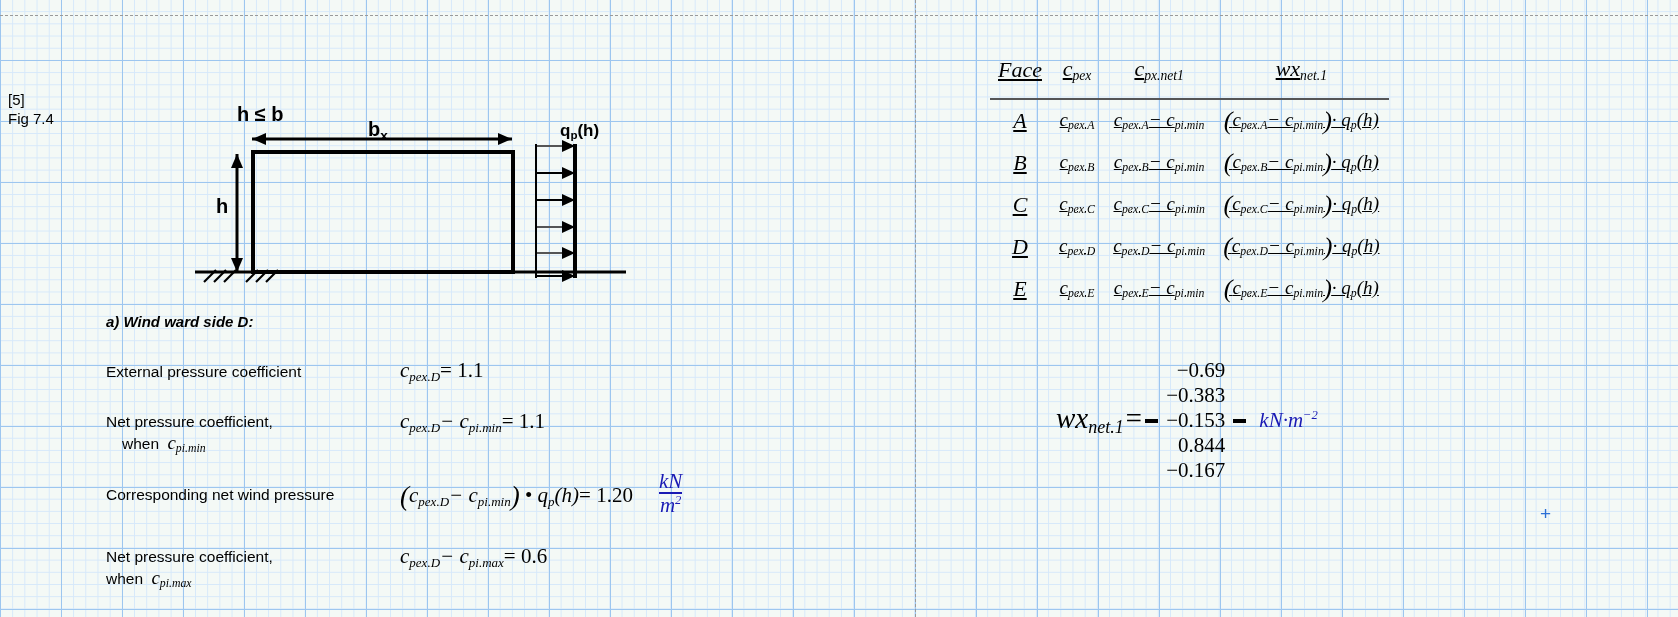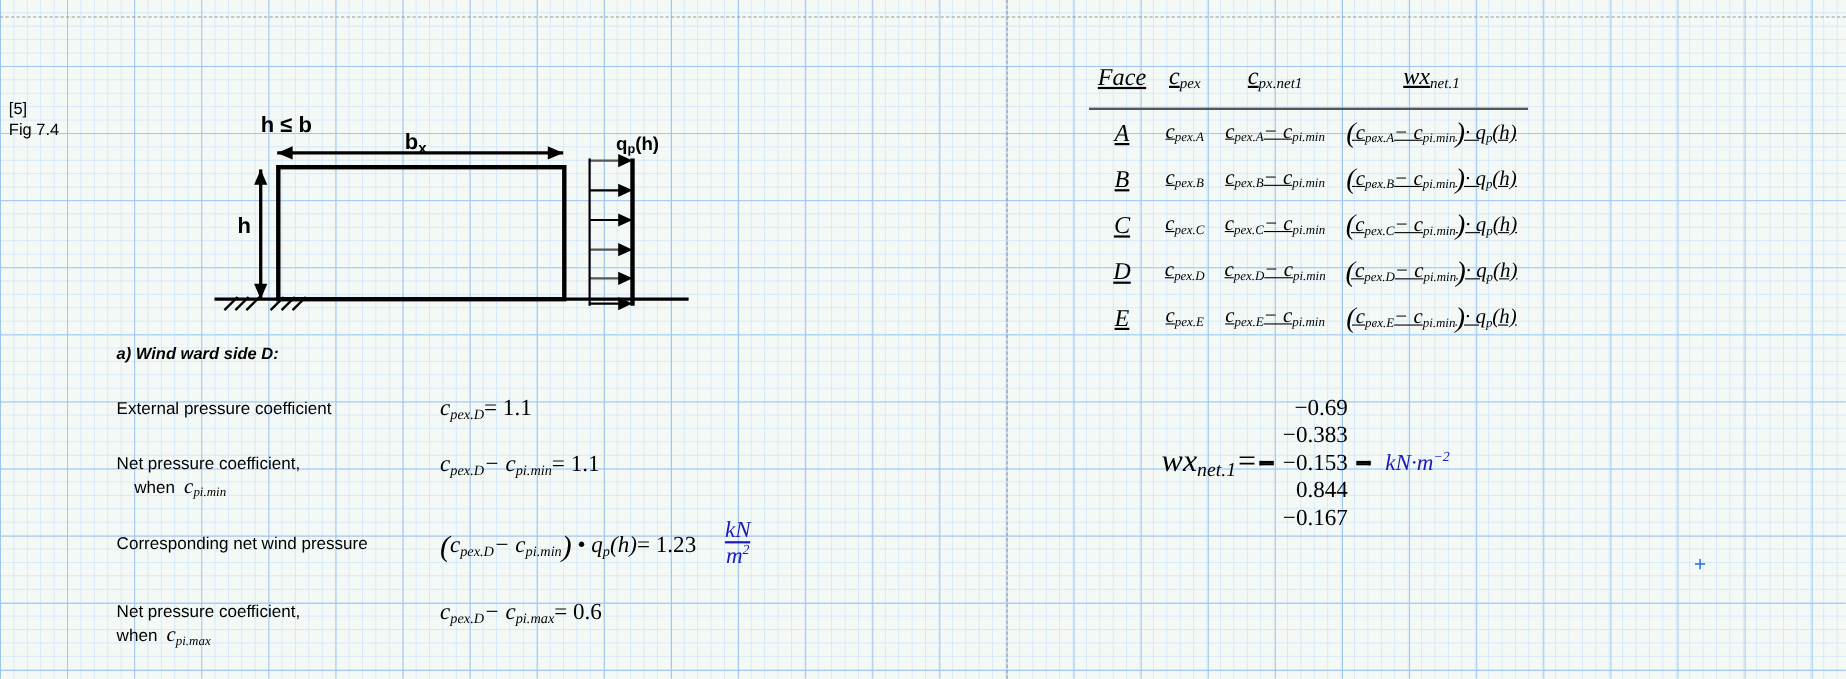--- a/index.html
+++ b/index.html
@@ -166,21 +166,21 @@
   <div class="txt body-txt" style="left:106px;top:433px;margin-left:16px;">
     <span>when</span>
     <span class="math" style="position:relative;font-size:19px;left:4px;">c<sub>pi.min</sub></span>
   </div>
   <div class="math" style="left:400px;top:409px;">
     <span>c</span><sub>pex.D</sub><span>− c</span><sub>pi.min</sub><span class="up">= 1.1</span>
   </div>
 
   <div class="txt body-txt" style="left:106px;top:485px;">Corresponding net wind pressure</div>
   <div class="math" style="left:400px;top:481px;">
-    <span style="font-size:27px;vertical-align:-3px;">(</span><span>c</span><sub>pex.D</sub><span>− c</span><sub>pi.min</sub><span style="font-size:27px;vertical-align:-3px;">)</span><span class="up">&nbsp;•&nbsp;</span><span>q</span><sub>p</sub><span>(h)</span><span class="up">= 1.23</span>
+    <span style="font-size:27px;vertical-align:-3px;">(</span><span>c</span><sub>pex.D</sub><span>− c</span><sub>pi.min</sub><span style="font-size:27px;vertical-align:-3px;">)</span><span class="up">&nbsp;•&nbsp;</span><span>q</span><sub>p</sub><span>(h)</span><span class="up">= 1.20</span>
   </div>
   <div style="position:absolute;left:659px;top:470px;text-align:center;line-height:1.05;">
     <div class="unit" style="font-size:21px;">kN</div>
     <div style="border-top:2.5px solid #1a1ab4;width:100%;"></div>
     <div class="unit" style="font-size:21px;"><span>m</span><sup style="font-size:.6em;">2</sup></div>
   </div>
 
   <div class="txt body-txt" style="left:106px;top:547px;">Net pressure coefficient,</div>
   <div class="txt body-txt" style="left:106px;top:568px;">
     <span>when</span>

